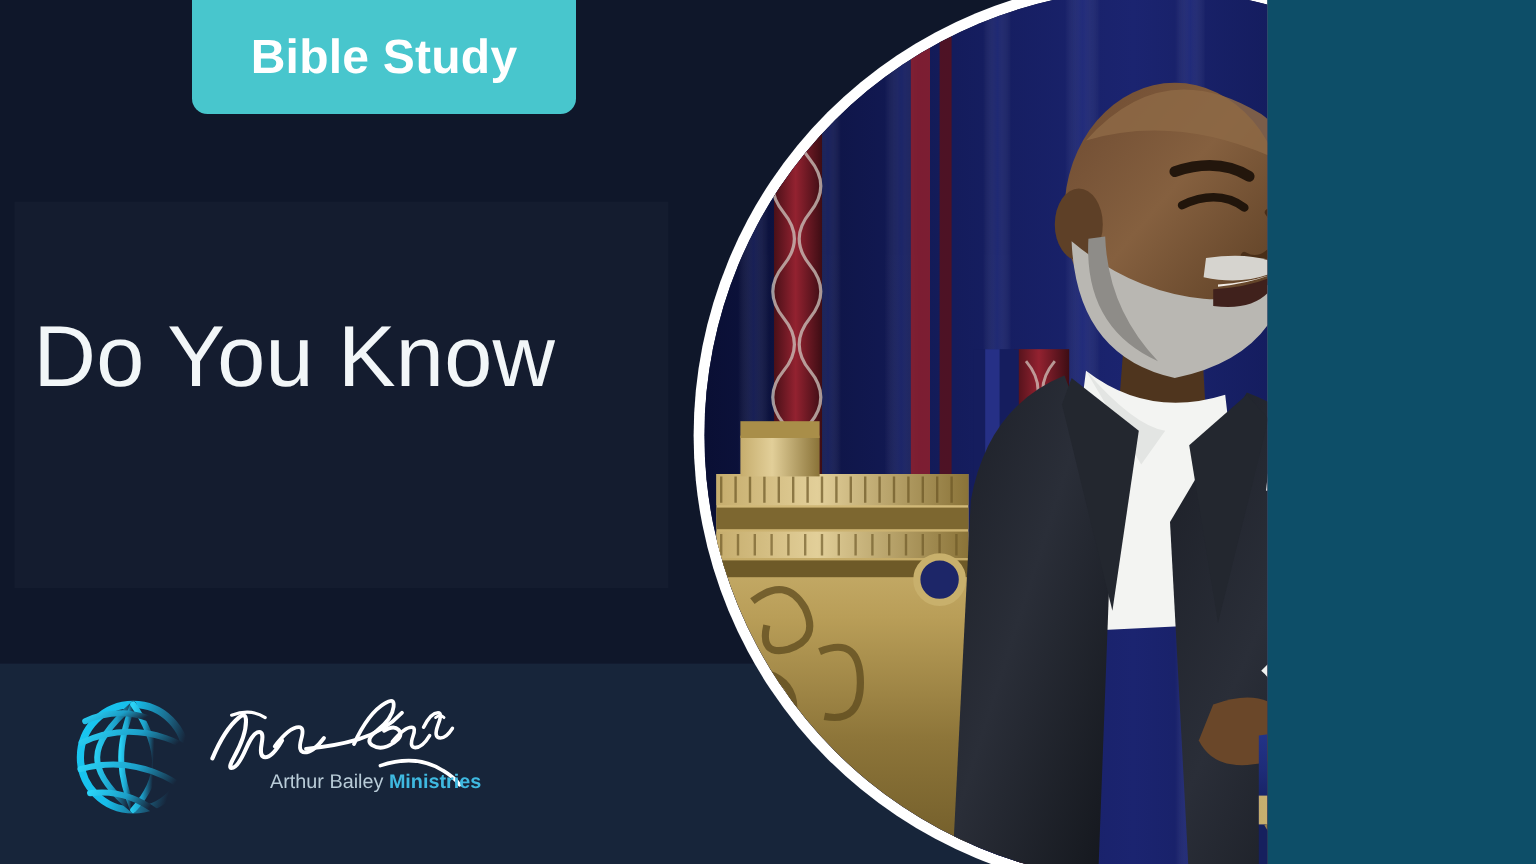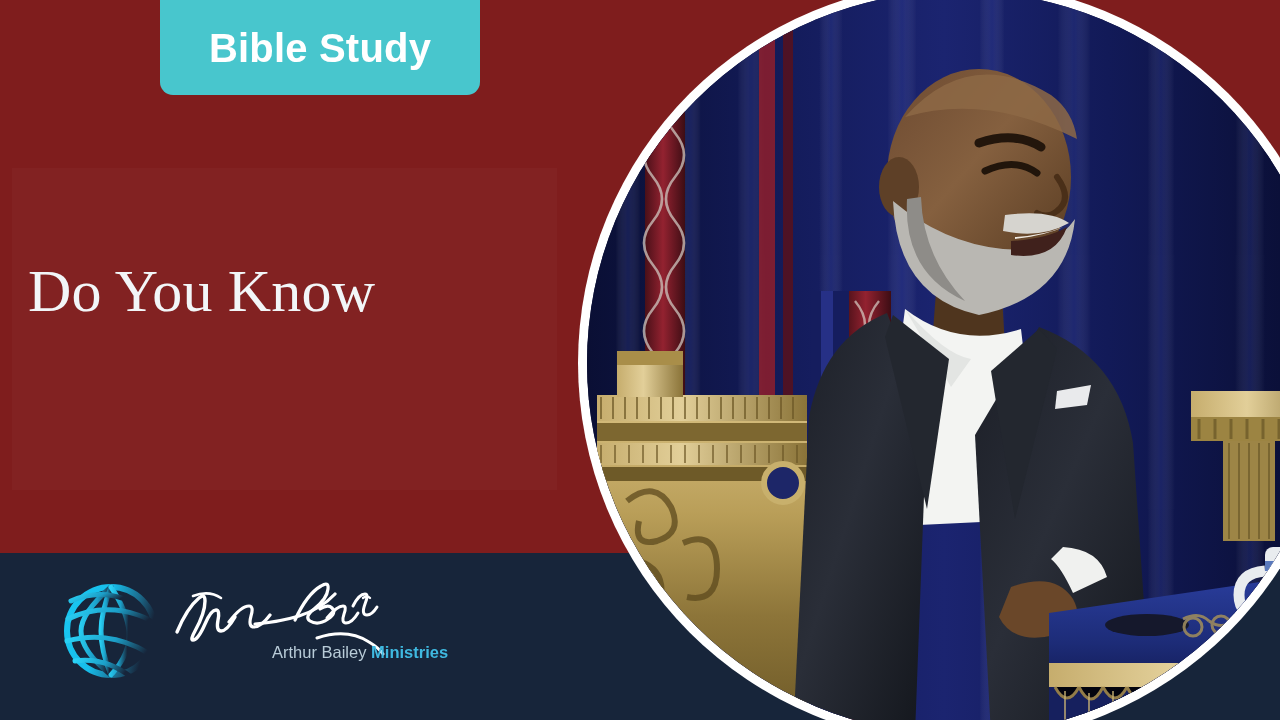--- a/index.html
+++ b/index.html
@@ -5,23 +5,23 @@
   * { margin:0; padding:0; box-sizing:border-box; }
   html, body { width:1280px; height:720px; overflow:hidden; }
   body {
     font-family: "Liberation Sans", sans-serif;
     background:#0d4e68;
     position:relative;
   }
 
   #stage {
     position:absolute; inset:0;
-    width:1280px; height:720px;
+    width:1056px; height:720px;
     overflow:hidden;
-    background:#7f1d1d;
+    background:#0f172a;
   }
 
   
   .soft-panel {
     position:absolute;
     left:12px; top:168px; width:545px; height:322px;
     background:rgba(255,255,255,0.022);
     pointer-events:none;
   }
 
@@ -52,25 +52,24 @@
 
   
   .headline {
     position:absolute;
     left:28px; top:258px;
     width:520px;
   }
   .headline-line1 {
     display:block;
     color:#f2f6f8;
-    font-size:60px;
+    font-size:72px;
     font-weight:300;
     line-height:1.12;
     letter-spacing:0.2px;
-    font-family:Liberation Serif, serif;
   }
   .headline-line2 {
     display:block;
     color:#ffffff;
     font-size:58px;
     font-weight:bold;
     line-height:1.12;
     letter-spacing:0.2px;
     margin-top:4px;
   }
@@ -91,21 +90,20 @@
     left:112px; top:0px;
     width:220px; height:115px;
   }
   .logo-sig { position:absolute; left:0; top:6px; width:220px; height:80px; }
   .logo-name {
     position:absolute;
     left:58px; top:74px;
     font-size:16.5px;
     white-space:nowrap;
     line-height:1;
-    margin-left:47px;
   }
   .logo-name .ln-a { color:#b9ccd8; font-weight:400; }
   .logo-name .ln-b { color:#3fb9e0; font-weight:bold; }
 
   
   .photo-ring {
     position:absolute;
     left:578px; top:-18px;
     width:762px; height:762px;
     border-radius:50%;

